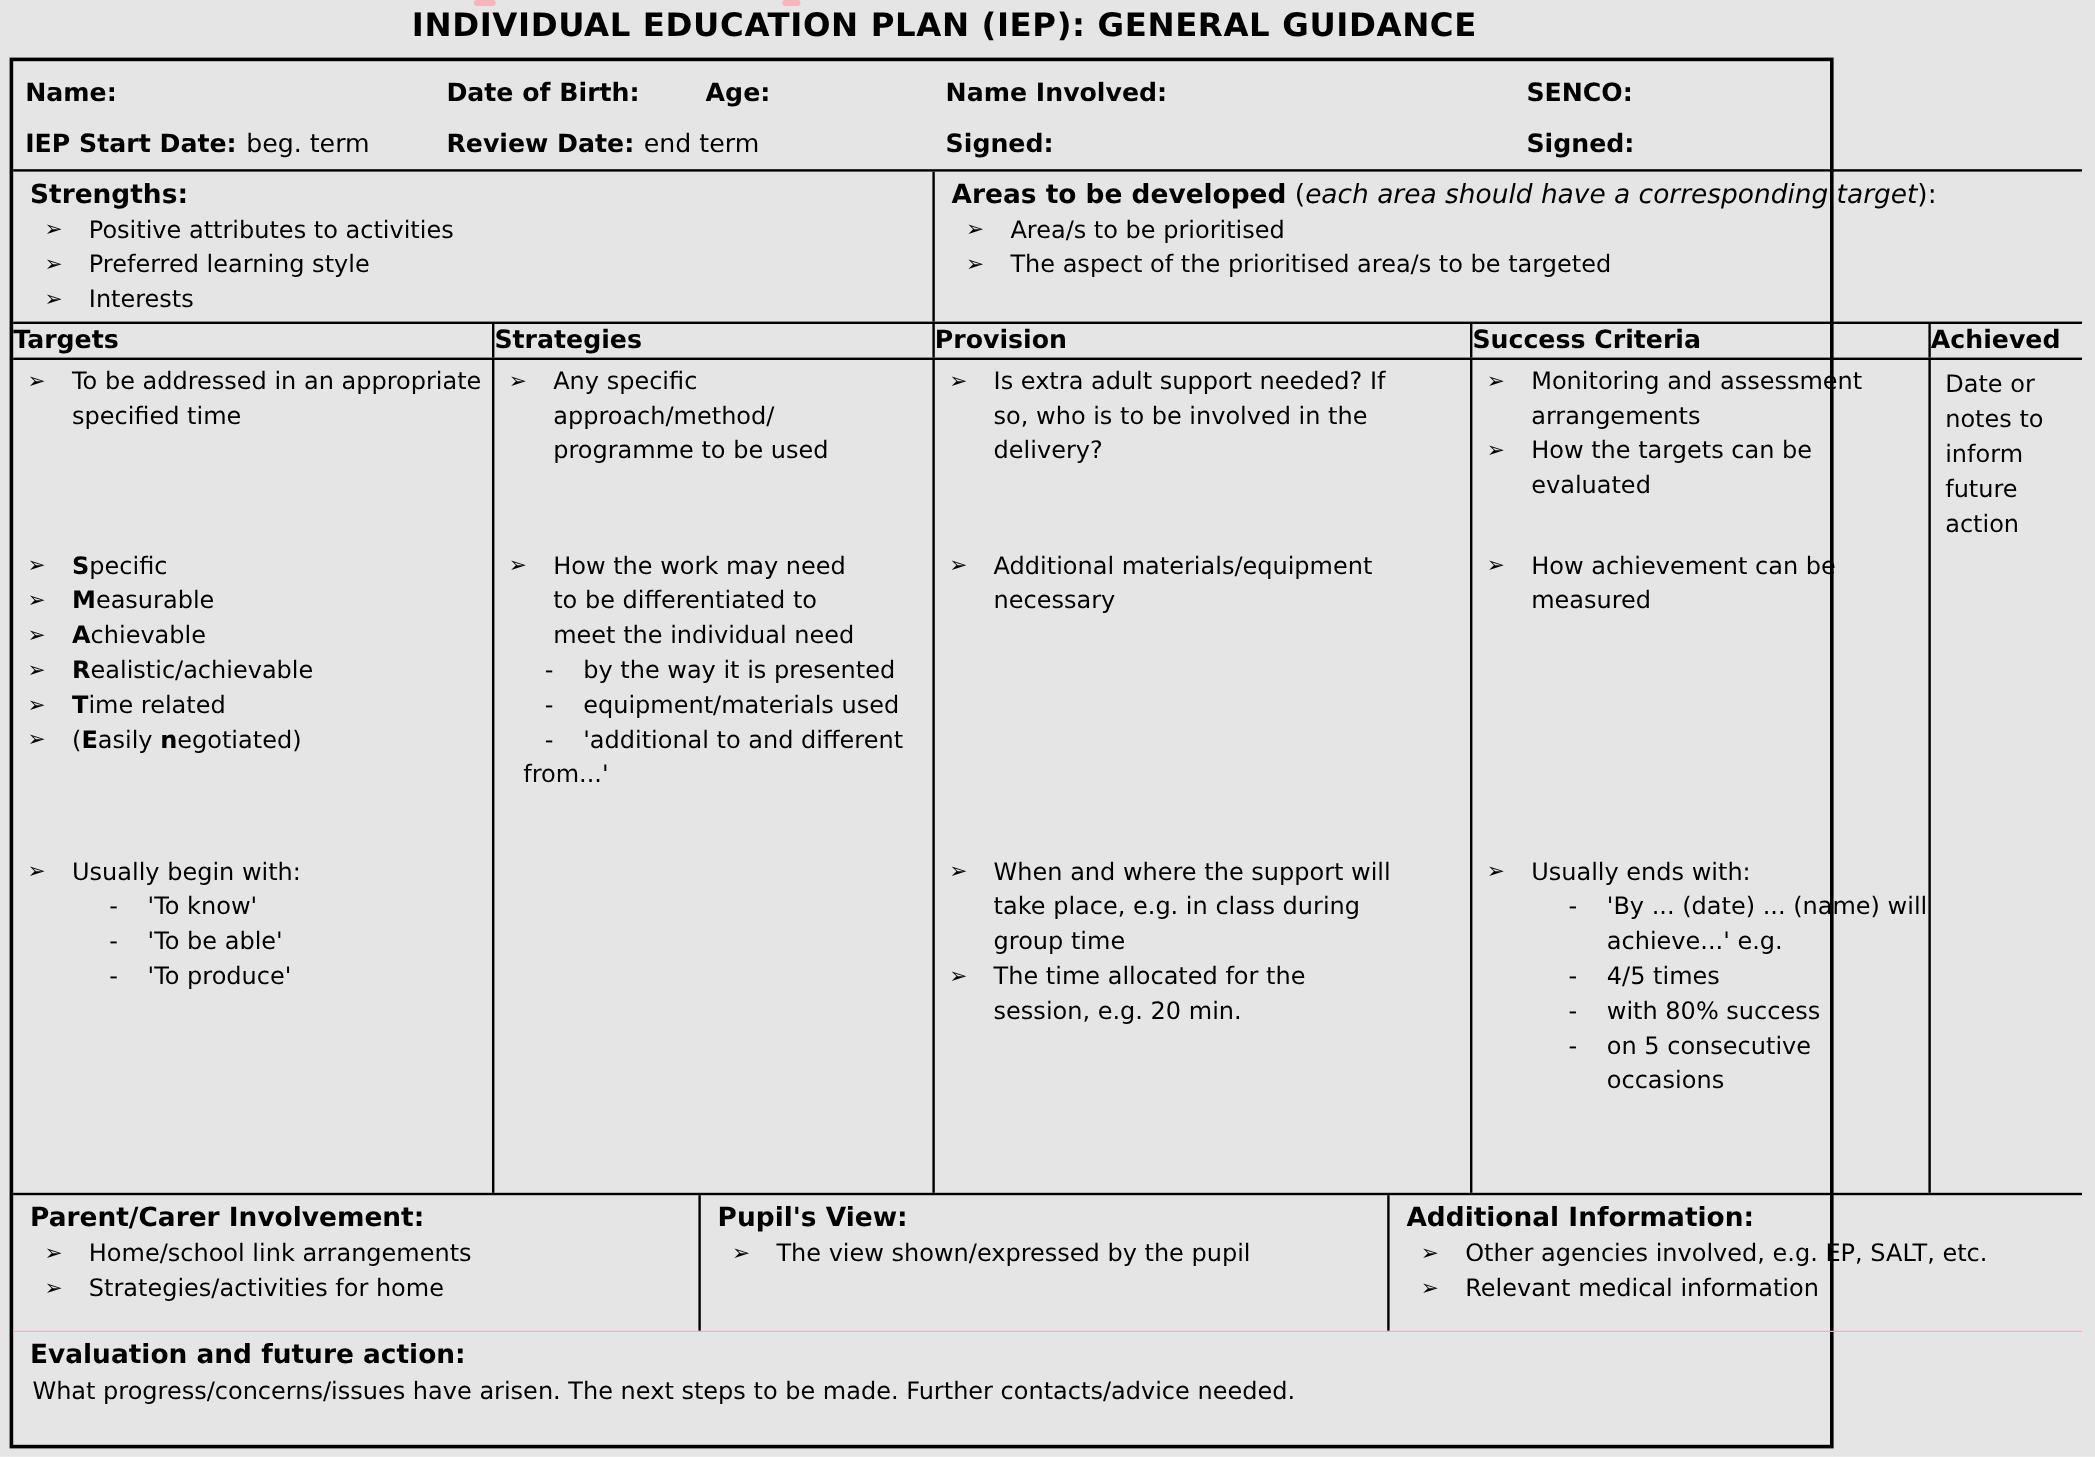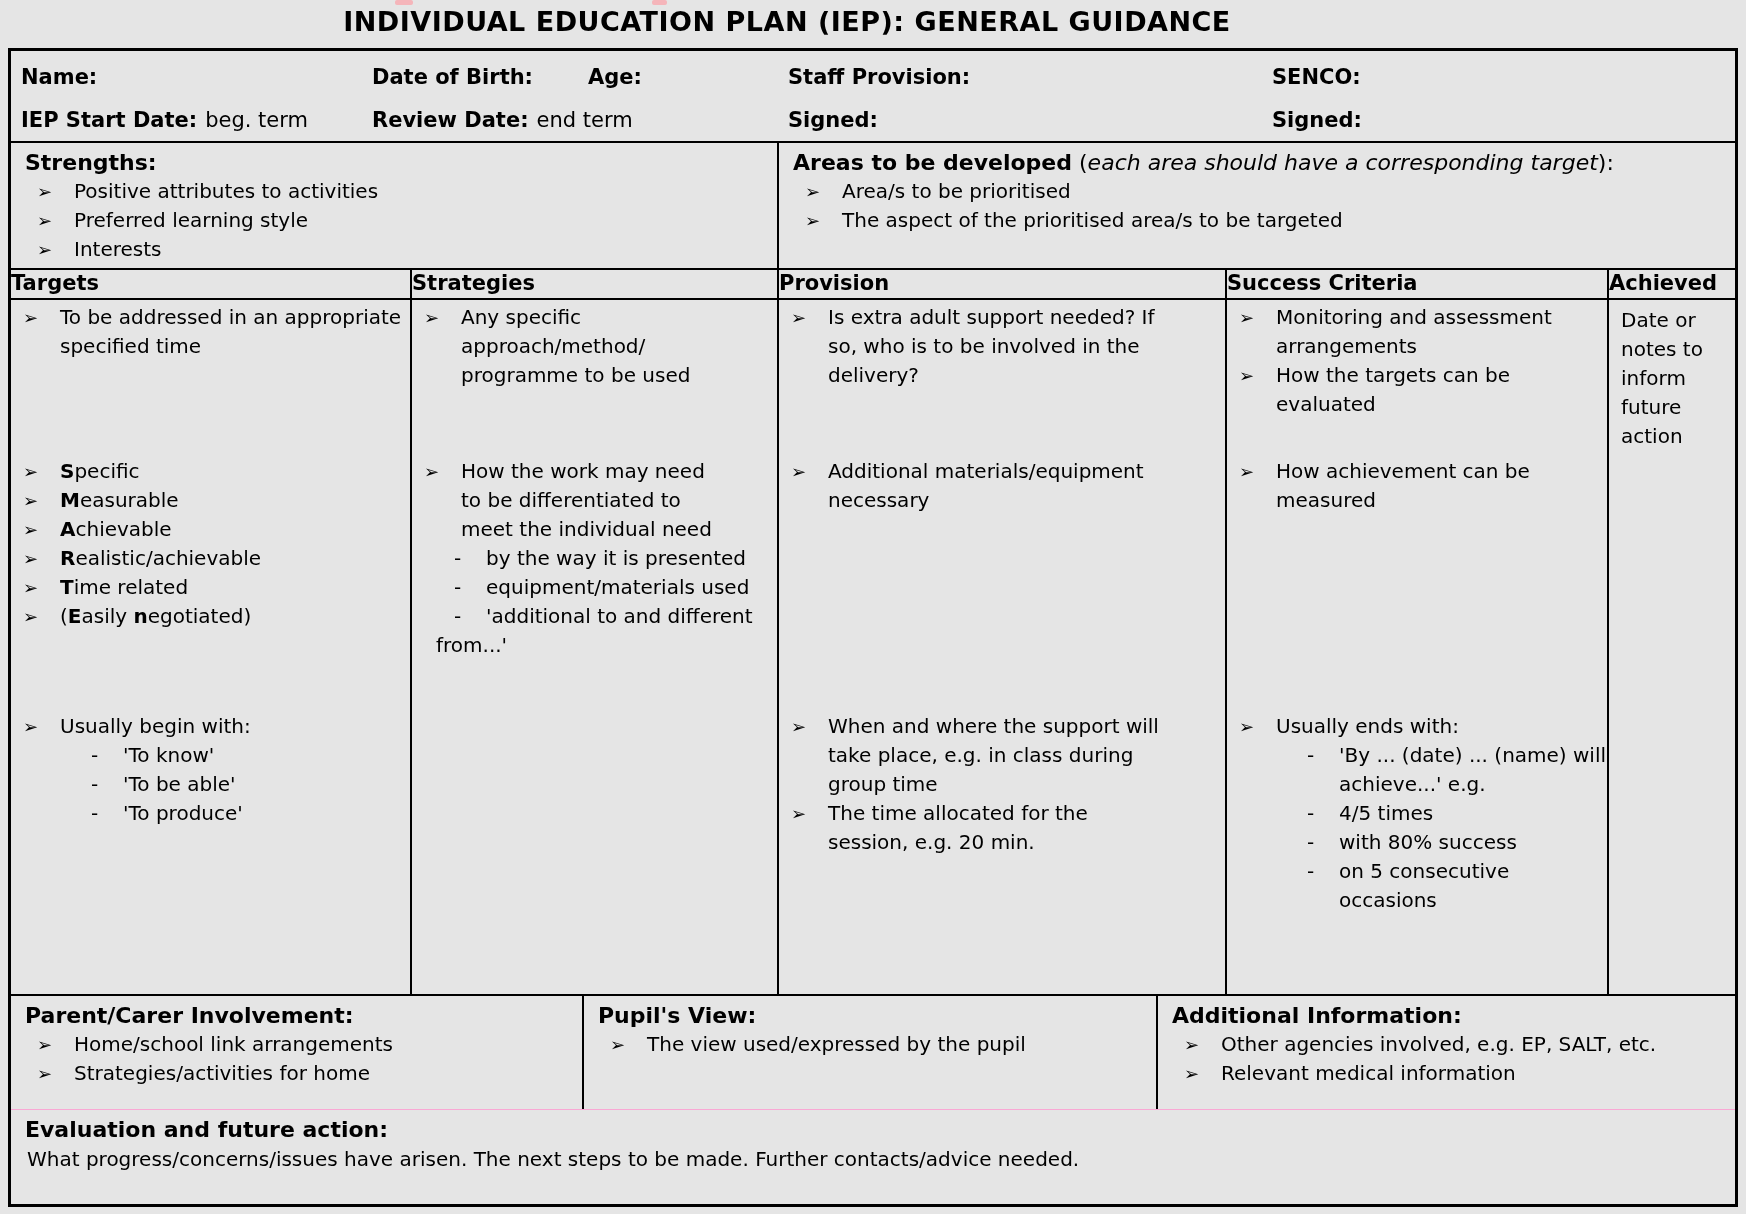--- a/index.html
+++ b/index.html
@@ -3,21 +3,21 @@
 <meta charset="utf-8">
 <style>
   *{margin:0;padding:0;box-sizing:border-box}
   html,body{background:#fff}
   body{width:1746px;height:1214px;font-family:"DejaVu Sans","Liberation Sans",sans-serif;color:#000;overflow:hidden}
   .page{position:relative;width:1746px;height:1214px;background:#e5e5e5}
   .title{position:absolute;left:0;top:6px;width:1574px;text-align:center;font-size:27px;font-weight:700;letter-spacing:.5px}
   .red-frag{position:absolute;height:5px;top:0;border-radius:2px;background:#f5b5ba}
   .f1{left:395px;width:18px}
   .f2{left:652px;width:15px}
-  .tbl{position:absolute;left:8px;top:48px;width:1730px;height:1159px;border:3px solid #000}
+  .tbl{position:absolute;left:8px;top:48px;width:1520px;height:1159px;border:3px solid #000}
   .row{position:absolute;left:0;width:1724px}
   .r-info{top:0;height:90px}
   .r-sa{top:90px;height:127px;border-top:2px solid #000}
   .r-gh{top:217px;height:30px;border-top:2px solid #000}
   .r-gc{top:247px;height:696px;border-top:2px solid #000}
   .r-pp{top:943px;height:115px;border-top:2px solid #000}
   .r-ev{top:1058px;height:95px;border-top:1px solid #f9a8d4}
   .cell{position:absolute;top:0;height:100%}
   .bdl{border-left:2px solid #000}
   .fld{position:absolute;font-size:21px;font-weight:700;white-space:nowrap}
@@ -50,21 +50,21 @@
   <div class="red-frag f2"></div>
 
   <div class="title">INDIVIDUAL EDUCATION PLAN (IEP): GENERAL GUIDANCE</div>
 
   <div class="tbl">
 
     <div class="row r-info">
       <span class="fld" style="left:10px;top:14px">Name:</span>
       <span class="fld" style="left:361px;top:14px">Date of Birth:</span>
       <span class="fld" style="left:577px;top:14px">Age:</span>
-      <span class="fld" style="left:777px;top:14px">Staff Provision:</span>
+      <span class="fld" style="left:777px;top:14px">Name Involved:</span>
       <span class="fld" style="left:1261px;top:14px">SENCO:</span>
 
       <span class="fld" style="left:10px;top:57px"><span>IEP Start Date:</span><span class="val">beg. term</span></span>
       <span class="fld" style="left:361px;top:57px"><span>Review Date:</span><span class="val">end term</span></span>
       <span class="fld" style="left:777px;top:57px">Signed:</span>
       <span class="fld" style="left:1261px;top:57px">Signed:</span>
     </div>
 
     <div class="row r-sa">
       <div class="cell pad" style="left:0;width:766px">
@@ -237,21 +237,21 @@
           </div>
         <div class="bi">
             <span class="bu">➢</span>
             <span class="tx">Strategies/activities for home</span>
           </div>
       </div>
       <div class="cell bdl pad" style="left:571px;width:574px">
         <div class="hd">Pupil's View:</div>
         <div class="bi">
             <span class="bu">➢</span>
-            <span class="tx">The view used/expressed by the pupil</span>
+            <span class="tx">The view shown/expressed by the pupil</span>
           </div>
       </div>
       <div class="cell bdl pad" style="left:1145px;width:579px">
         <div class="hd">Additional Information:</div>
         <div class="bi">
             <span class="bu">➢</span>
             <span class="tx">Other agencies involved, e.g. EP, SALT, etc.</span>
           </div>
         <div class="bi">
             <span class="bu">➢</span>

